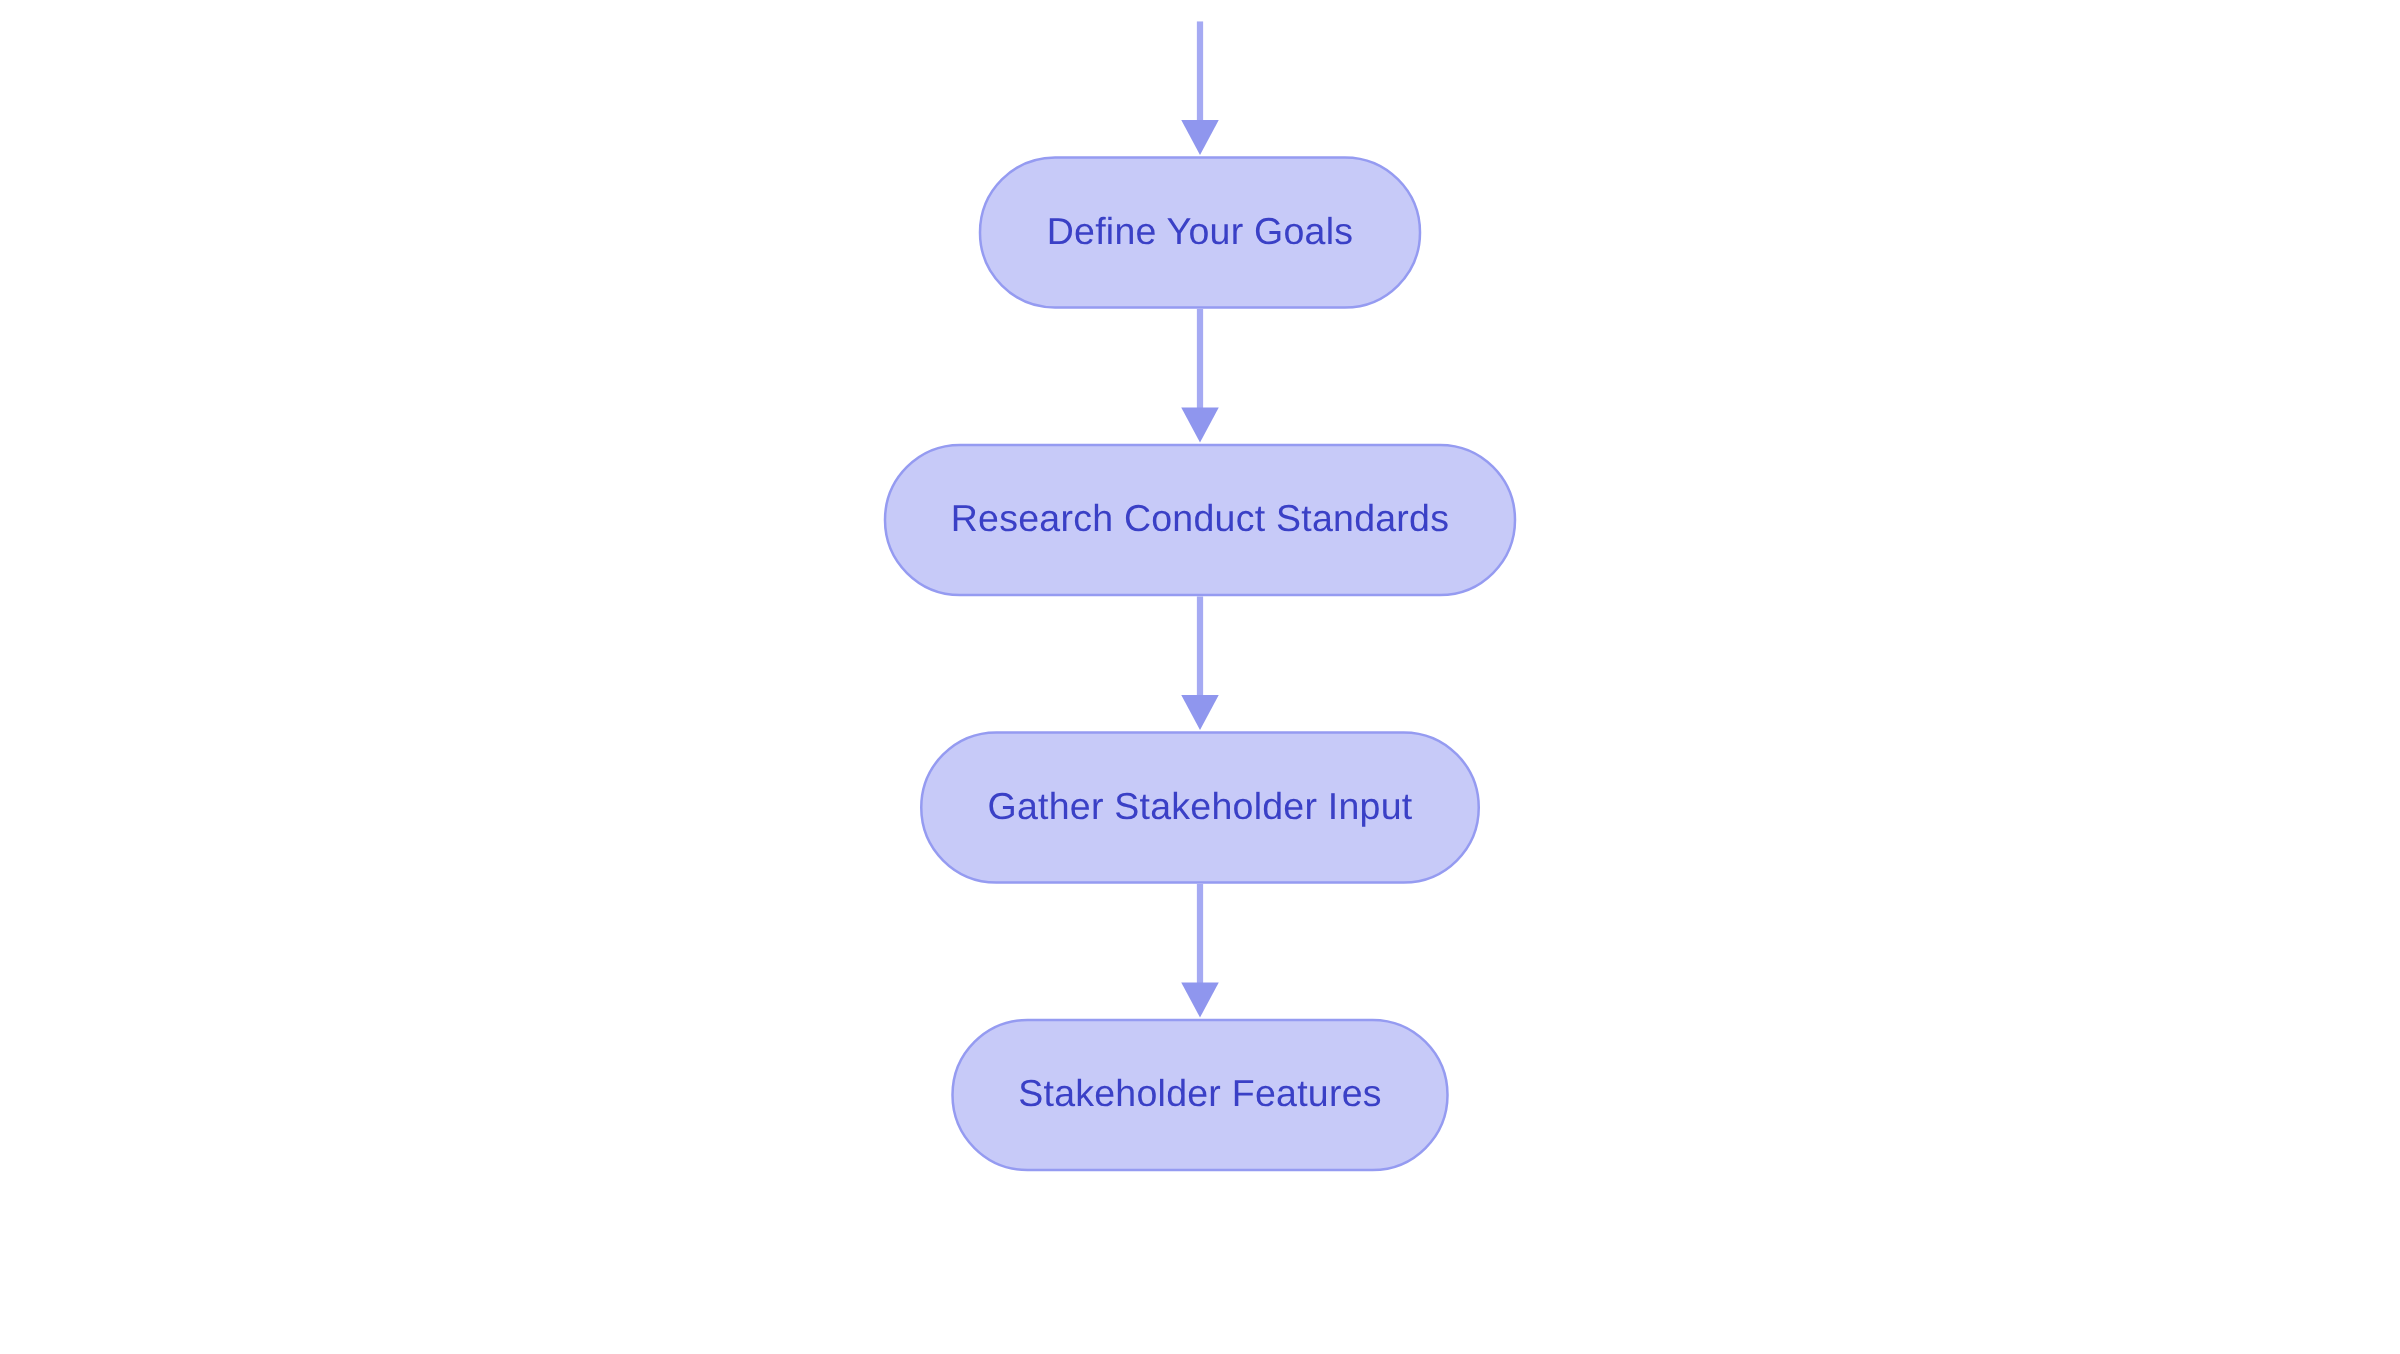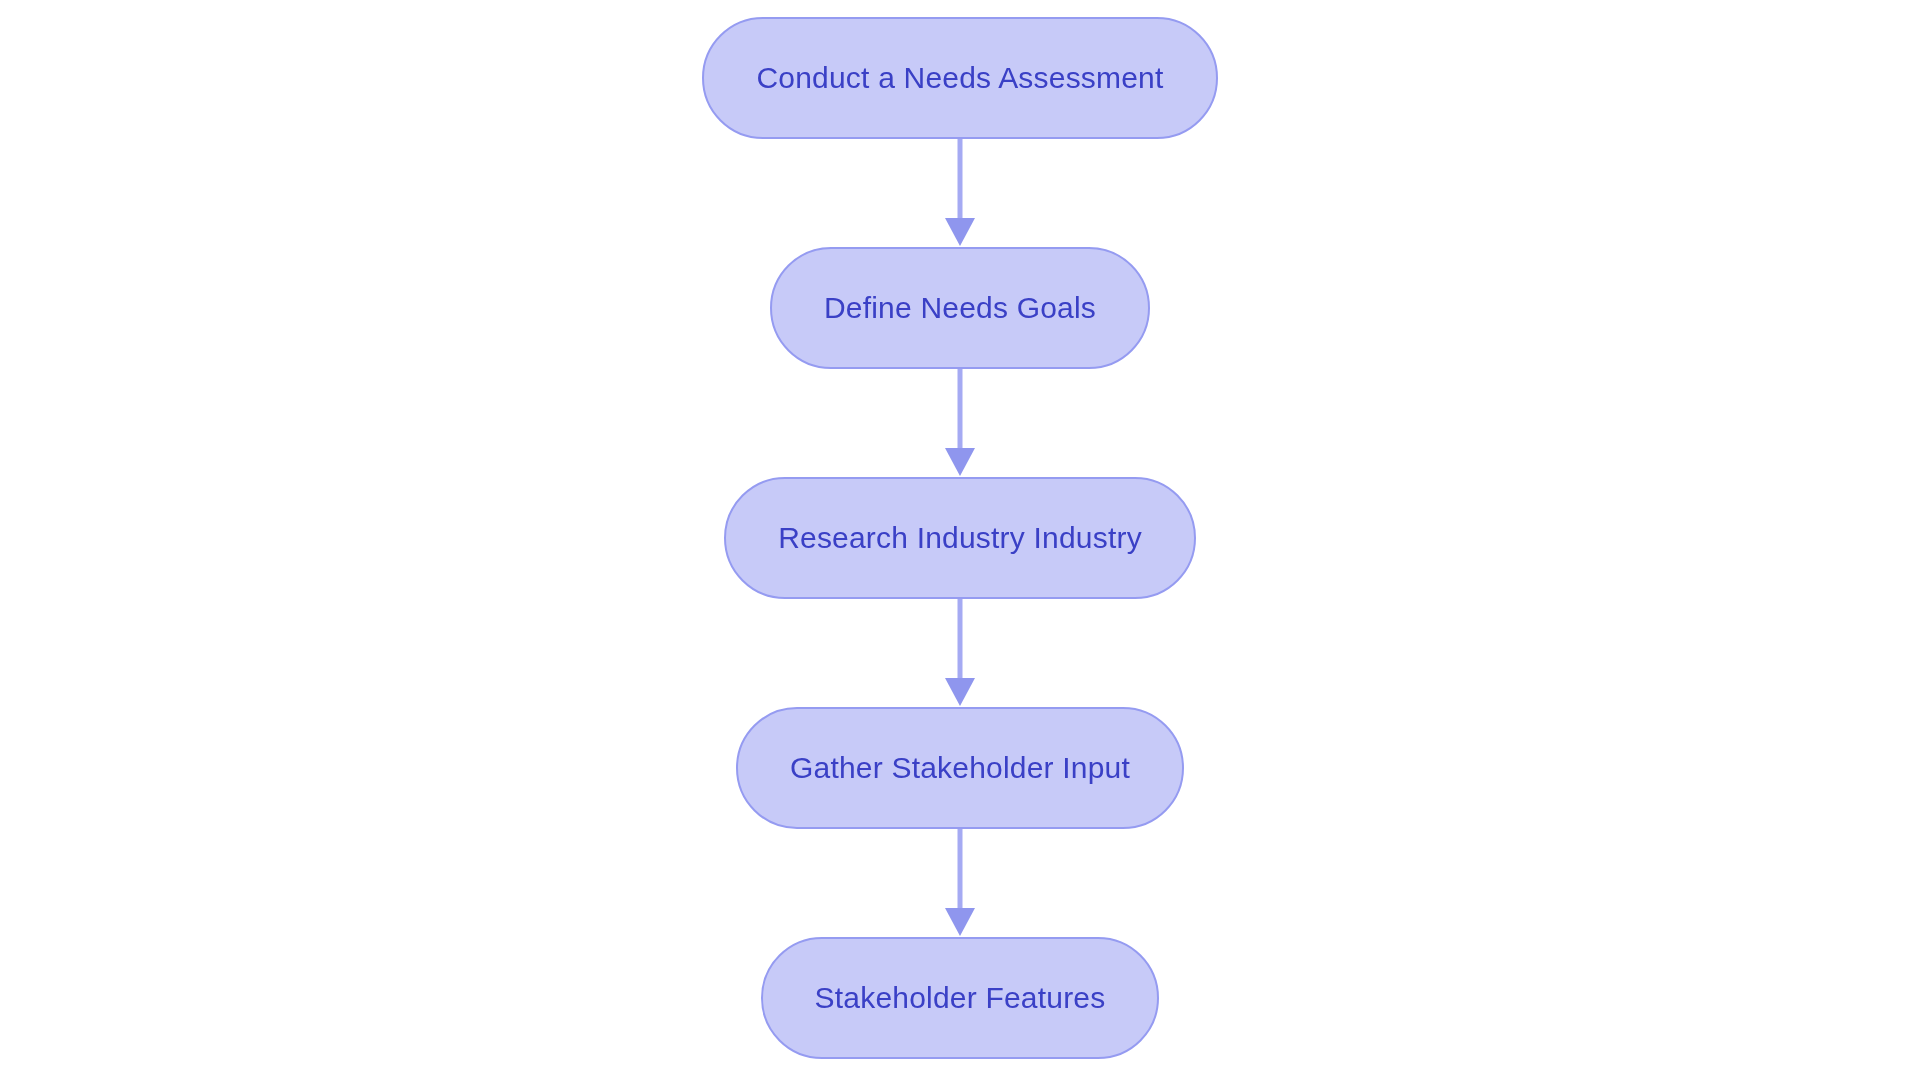--- a/index.html
+++ b/index.html
@@ -56,44 +56,41 @@
   }
   .connector .head {
     fill: var(--arrow-head-color, #8f96ee);
   }
 </style>
 </head>
 <body style="background: rgb(255, 255, 255);">
 
 <div class="canvas">
   <div class="flow" id="flow">
+
+  <div class="connector">
+    <svg viewBox="0 0 36 108" aria-hidden="true">
+      <rect class="shaft" x="15.5" y="0" width="5" height="82"></rect>
+      <polygon class="head" points="3,79 33,79 18,107"></polygon>
+    </svg>
+  </div>
+
   <div class="node">
-    <span class="node-label">Conduct a Needs Assessment</span>
+    <span class="node-label">Define Your Goals</span>
   </div>
 
   <div class="connector">
     <svg viewBox="0 0 36 108" aria-hidden="true">
       <rect class="shaft" x="15.5" y="0" width="5" height="82"></rect>
       <polygon class="head" points="3,79 33,79 18,107"></polygon>
     </svg>
   </div>
 
   <div class="node">
-    <span class="node-label">Define Needs Goals</span>
-  </div>
-
-  <div class="connector">
-    <svg viewBox="0 0 36 108" aria-hidden="true">
-      <rect class="shaft" x="15.5" y="0" width="5" height="82"></rect>
-      <polygon class="head" points="3,79 33,79 18,107"></polygon>
-    </svg>
-  </div>
-
-  <div class="node">
-    <span class="node-label">Research Industry Industry</span>
+    <span class="node-label">Research Conduct Standards</span>
   </div>
 
   <div class="connector">
     <svg viewBox="0 0 36 108" aria-hidden="true">
       <rect class="shaft" x="15.5" y="0" width="5" height="82"></rect>
       <polygon class="head" points="3,79 33,79 18,107"></polygon>
     </svg>
   </div>
 
   <div class="node">

